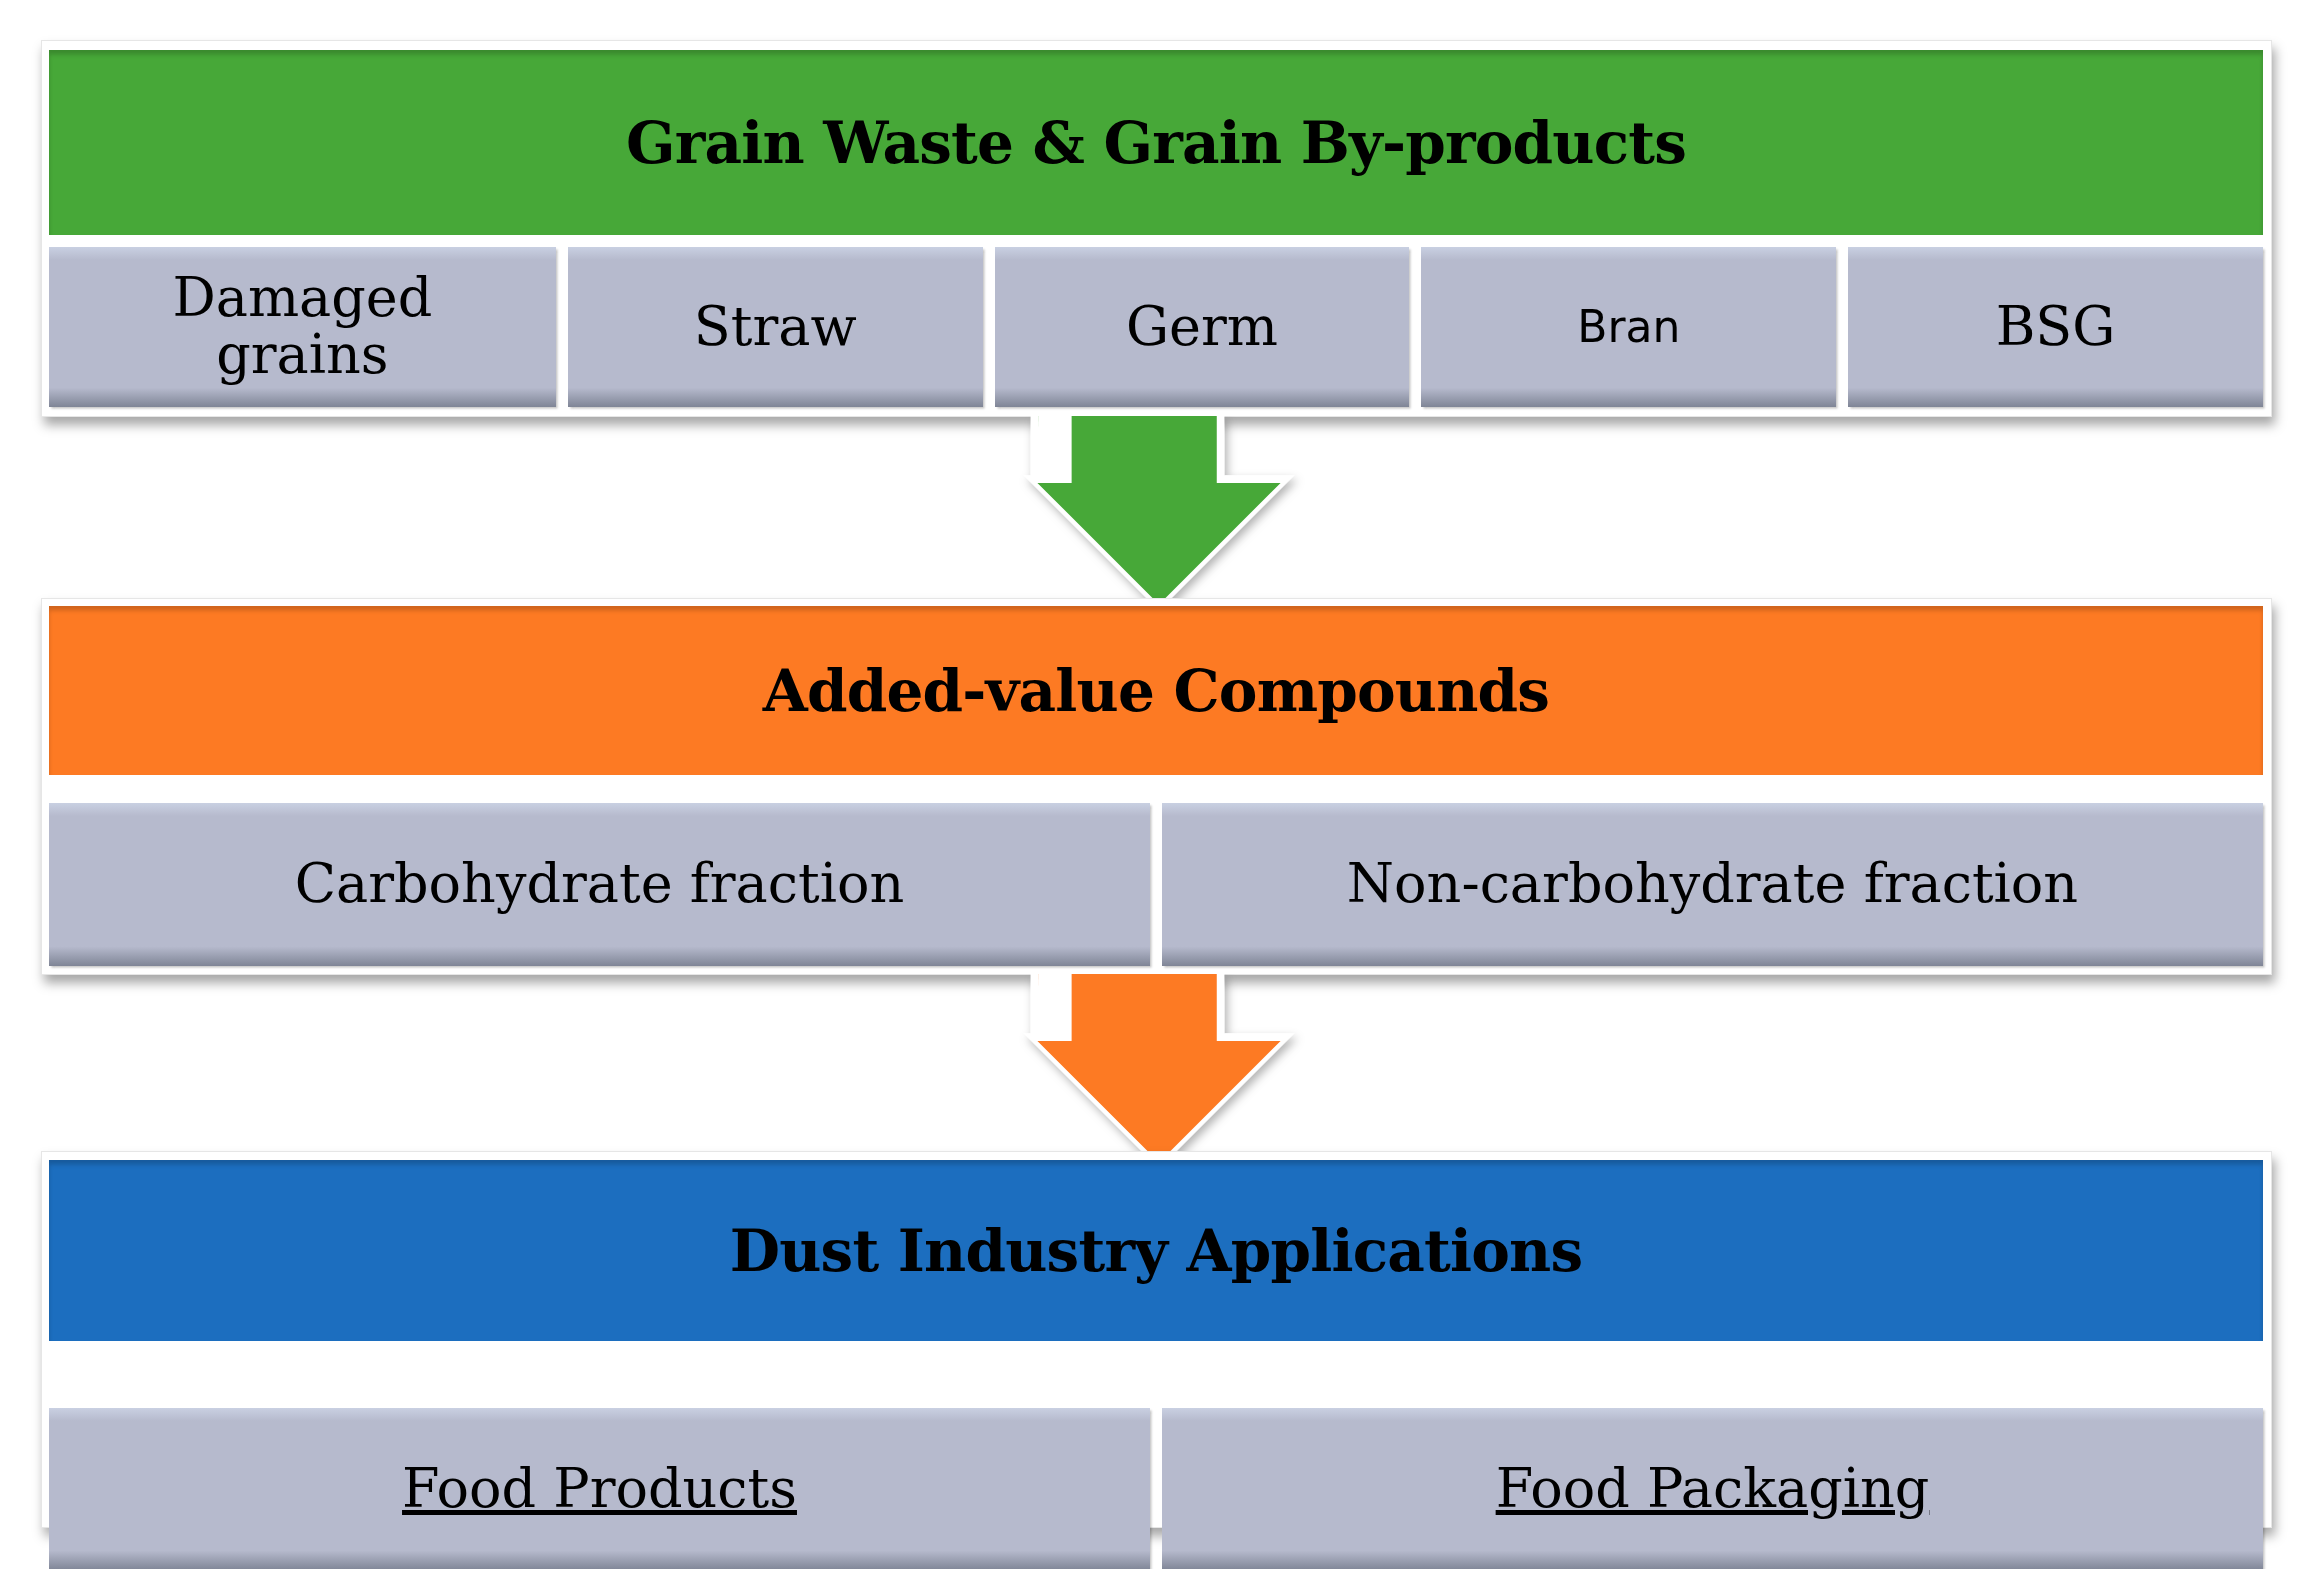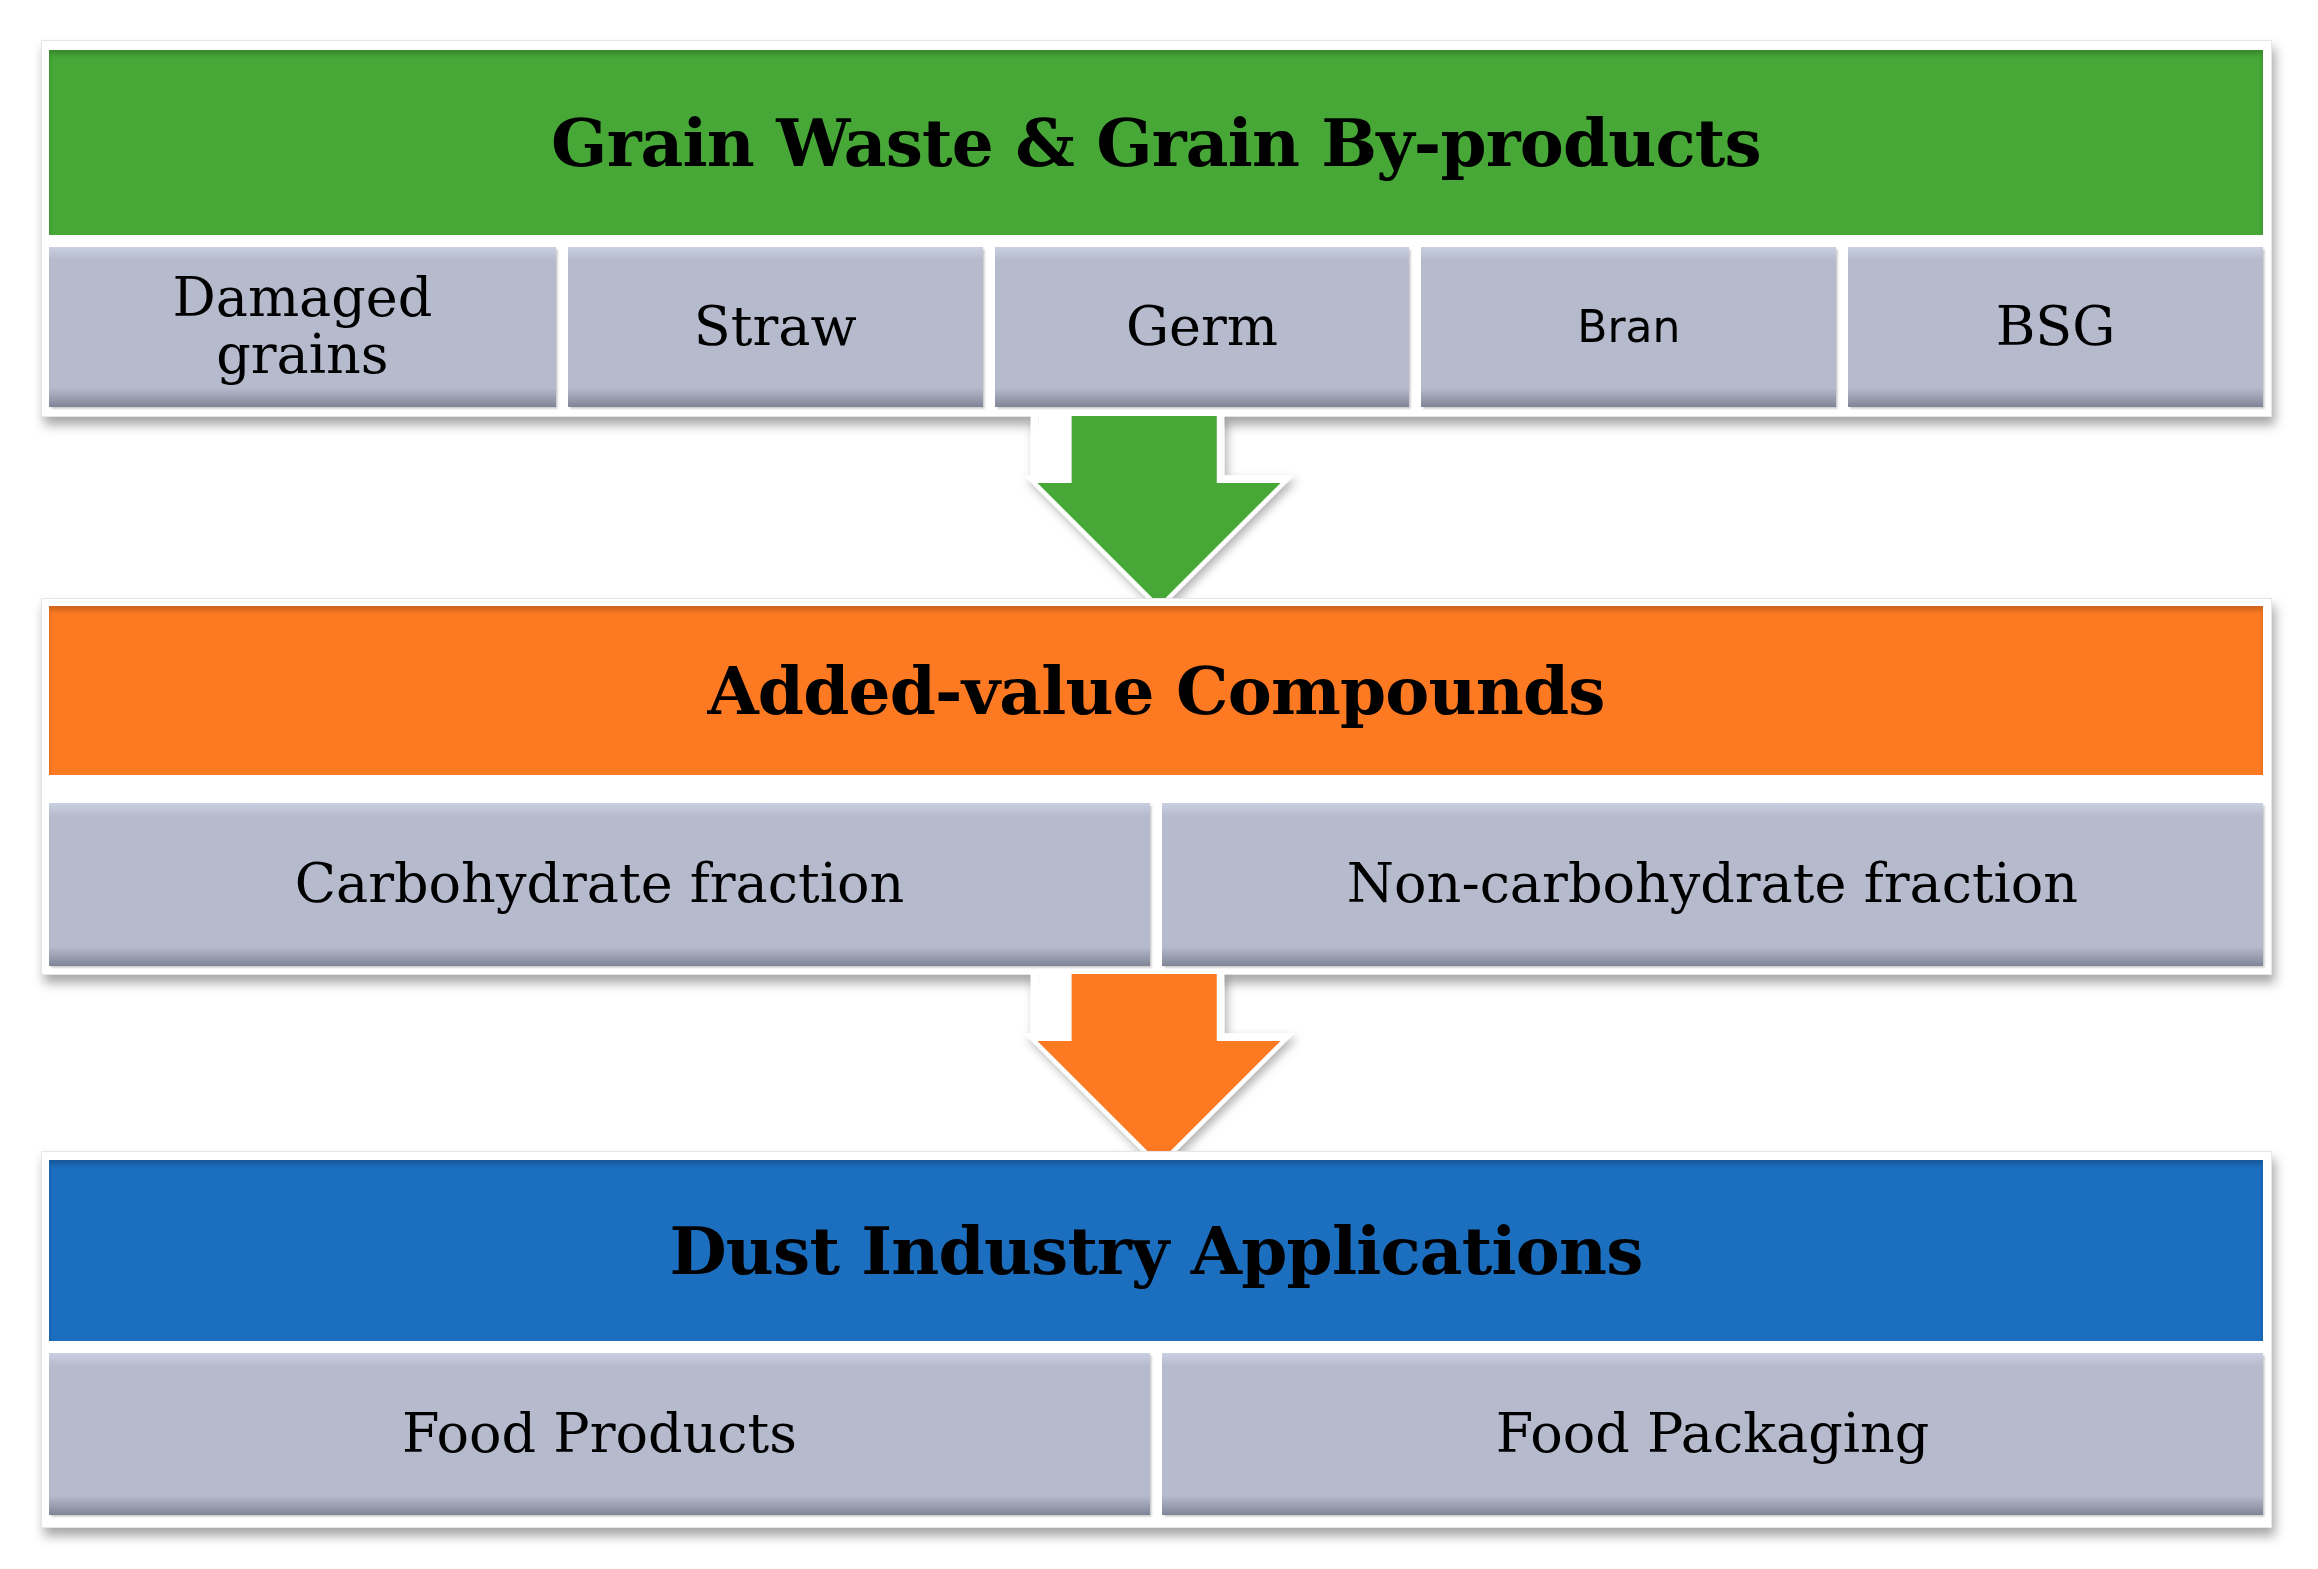--- a/index.html
+++ b/index.html
@@ -1,19 +1,19 @@
 <!DOCTYPE html>
 <html style="font-size:12px"><head>
 <meta charset="utf-8">
 <style>
   html,body{margin:0;padding:0;background:#ffffff;}
   body{width:2319px;height:1569px;position:relative;overflow:hidden;font-family:"DejaVu Serif","Liberation Serif",serif;}
   .frame{position:absolute;left:41px;width:2229px;background:#ffffff;box-shadow:3px 7.6px 10.6px rgba(0,0,0,0.35);border:0.8px solid #e6e6e6;}
   .header{position:absolute;left:49px;width:2214px;display:flex;align-items:center;justify-content:center;font-weight:bold;color:#000;box-shadow:inset 0 4.6px 4.6px rgba(0,0,0,0.18);}
-  .header span{font-size:66px;letter-spacing:-0.8px;}
+  .header span{font-size:58px;letter-spacing:-0.8px;}
   .row{position:absolute;left:49px;width:2214px;display:flex;gap:12px;}
   .cell{flex:1;background:linear-gradient(#c9d0e2 0%,#b6bacd 8%,#b6bacd 88%,#7f8596 100%);display:flex;align-items:center;justify-content:center;text-align:center;color:#000;font-size:54px;line-height:1.05;box-shadow:1.5px 1.5px 2.3px rgba(0,0,0,0.25);}
   .arrow{position:absolute;}
 </style>
 </head>
 <body>
 
 <div class="frame" style="top:40px;height:375px;"></div>
 <div class="header" style="top:50px;height:185px;background:#47a838;">
   <span>Grain Waste &amp; Grain By-products</span>
@@ -54,17 +54,17 @@
     </defs>
   <polygon points="36,0 291,0 291,78 383,78 205,256 27,78 36,78" fill="#ffffff" filter="url(#s2)"></polygon>
   <polygon points="46,0 281,0 281,88 365,88 205,248 45,88 46,88" fill="#fd7a23"></polygon>
   <polygon points="46,0 90,0 90,88 45,88" fill="#ffffff"></polygon>
 </svg>
 
 <div class="frame" style="top:1151px;height:375px;"></div>
 <div class="header" style="top:1160px;height:181px;background:#1c6ebf;">
   <span>Dust Industry Applications</span>
 </div>
-<div class="row" style="top:1353px;height:162px;">
+<div class="row" style="top:1408px;height:162px;text-decoration:underline;">
   <div class="cell">Food Products</div>
   <div class="cell">Food Packaging</div>
 </div>
 
 
 </body></html>

